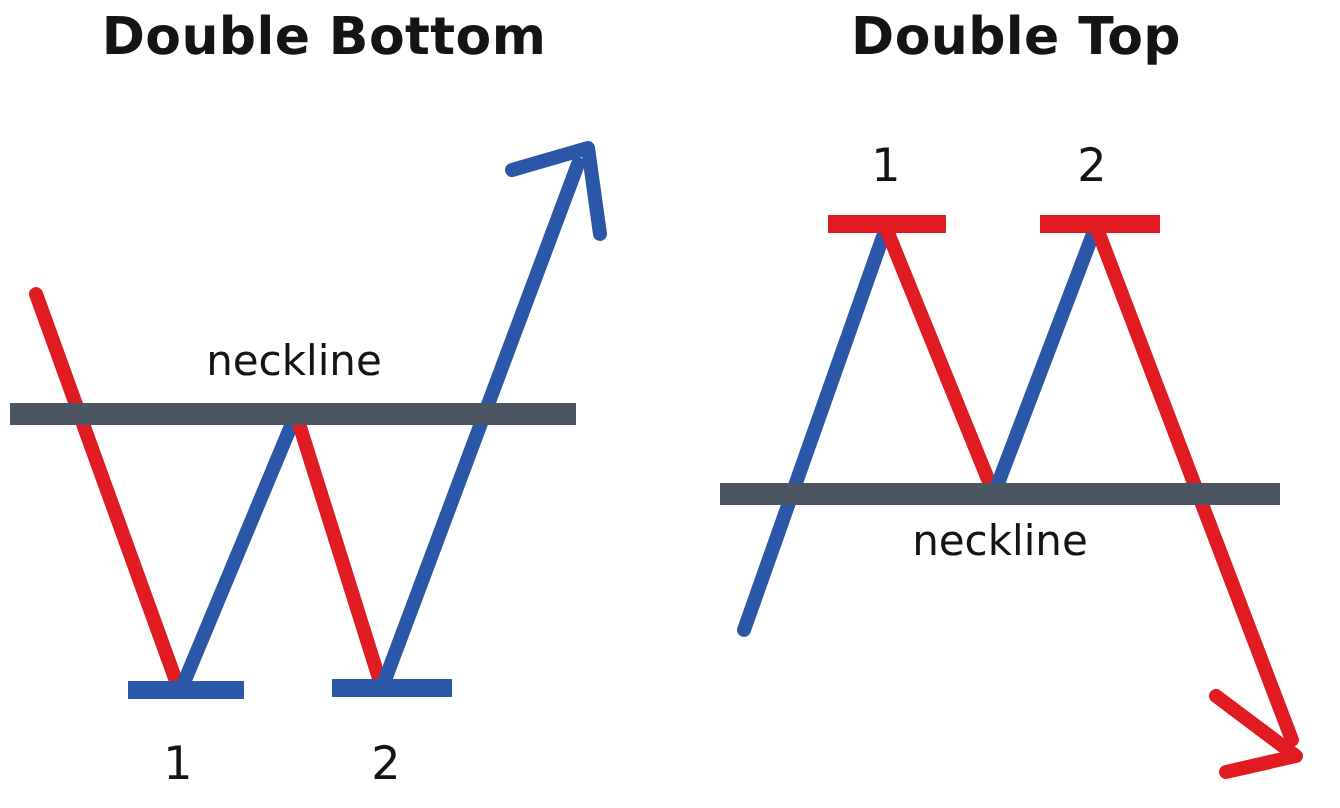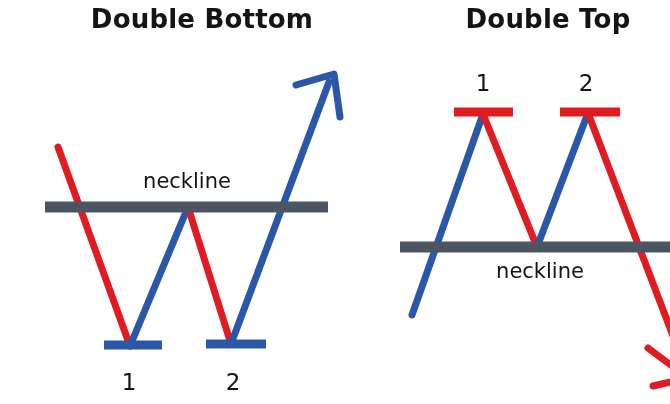--- a/index.html
+++ b/index.html
@@ -13,21 +13,20 @@
     height: 404px;
     overflow: hidden;
     font-family: "DejaVu Sans", "Liberation Sans", sans-serif;
     position: relative;
   }
   #diagram-root {
     position: relative;
     width: 626px;
     height: 404px;
     background: #0369a1;
-    margin-left: 40px;
   }
   svg.figure-canvas {
     position: absolute;
     left: 0;
     top: 0;
     width: 670px;
     height: 404px;
     display: block;
   }
   text {

